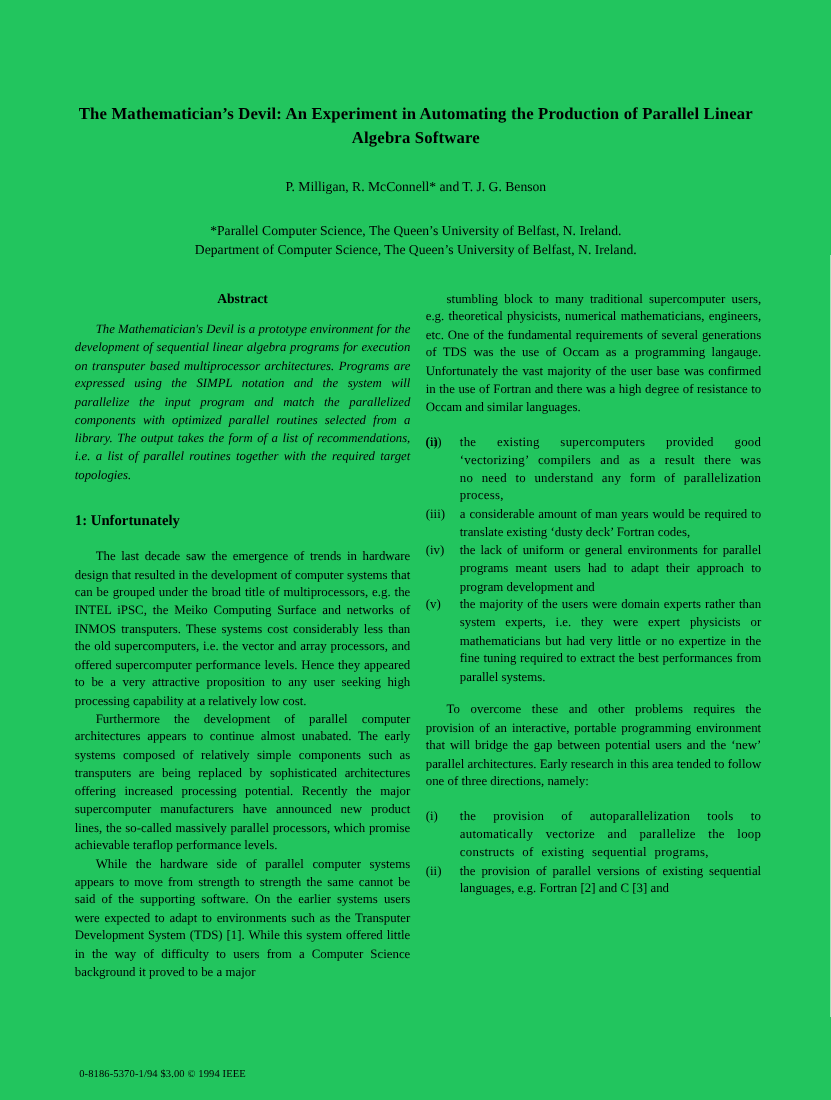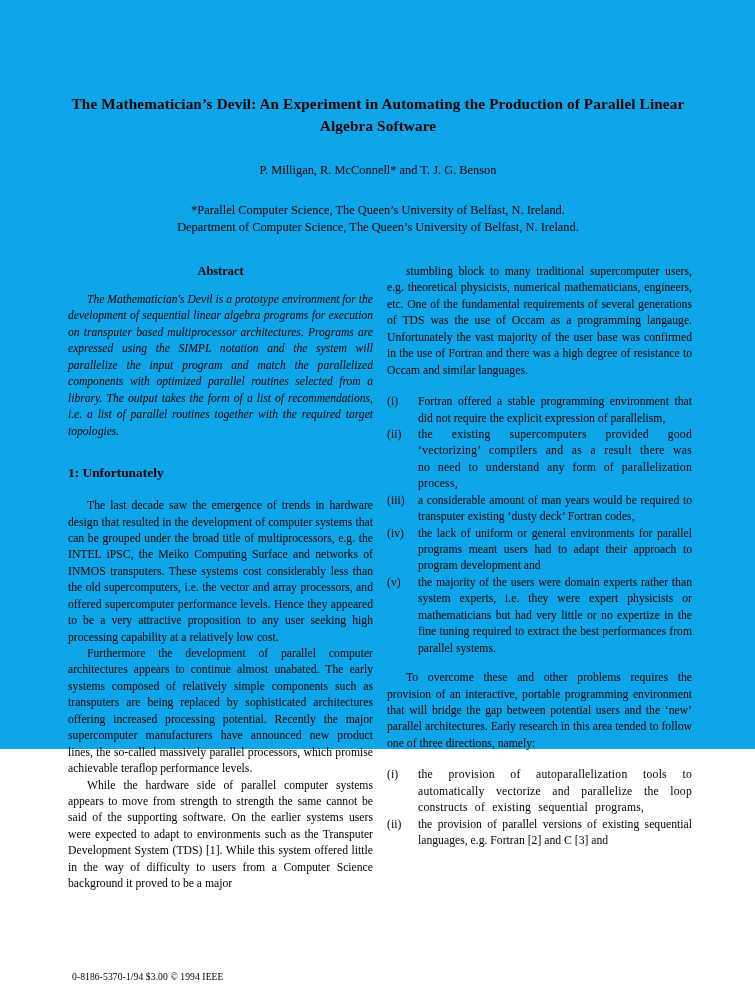--- a/index.html
+++ b/index.html
@@ -13,22 +13,22 @@
     height: 1000px;
     position: relative;
     font-family: "Liberation Serif", "DejaVu Serif", serif;
     color: #000000;
     overflow: hidden;
   }
   .page {
     position: absolute;
     left: 0; top: 0;
     width: 755px;
-    height: 749px;
-    background: #0ea5e9;
+    height: 1000px;
+    background: #22c55e;
   }
   
   .header {
     position: absolute;
     left: 68px;
     top: 93px;
     width: 620px;
     text-align: center;
   }
   .paper-title {
@@ -168,29 +168,28 @@
       <p class="body">Furthermore the development of parallel computer architectures appears to continue almost unabated. The early systems composed of relatively simple components such as transputers are being replaced by sophisticated architectures offering increased processing potential. Recently the major supercomputer manufacturers have announced new product lines, the so-called massively parallel processors, which promise achievable teraflop performance levels.</p>
       <p class="body">While the hardware side of parallel computer systems appears to move from strength to strength the same cannot be said of the supporting software. On the earlier systems users were expected to adapt to environments such as the Transputer Development System (TDS) [1]. While this system offered little in the way of difficulty to users from a Computer Science background it proved to be a major</p>
     </div>
 
     <div class="col col-right">
       <p class="body">stumbling block to many traditional supercomputer users, e.g. theoretical physicists, numerical mathematicians, engineers, etc. One of the fundamental requirements of several generations of TDS was the use of Occam as a programming langauge. Unfortunately the vast majority of the user base was confirmed in the use of Fortran and there was a high degree of resistance to Occam and similar languages.</p>
 
       <ul class="roman-list top-gap">
         <li>
           <span class="marker">(i)</span>
-          <span class="item-text">Fortran offered a stable programming environment that did not require the explicit expression of parallelism,</span>
         </li>
         <li>
           <span class="marker">(ii)</span>
           <span class="item-text wide-track">the existing supercomputers provided good ‘vectorizing’ compilers and as a result there was no need to understand any form of parallelization process,</span>
         </li>
         <li>
           <span class="marker">(iii)</span>
-          <span class="item-text">a considerable amount of man years would be required to transputer existing ‘dusty deck’ Fortran codes,</span>
+          <span class="item-text">a considerable amount of man years would be required to translate existing ‘dusty deck’ Fortran codes,</span>
         </li>
         <li>
           <span class="marker">(iv)</span>
           <span class="item-text">the lack of uniform or general environments for parallel programs meant users had to adapt their approach to program development and</span>
         </li>
         <li>
           <span class="marker">(v)</span>
           <span class="item-text">the majority of the users were domain experts rather than system experts, i.e. they were expert physicists or mathematicians but had very little or no expertize in the fine tuning required to extract the best performances from parallel systems.</span>
         </li>
       </ul>

